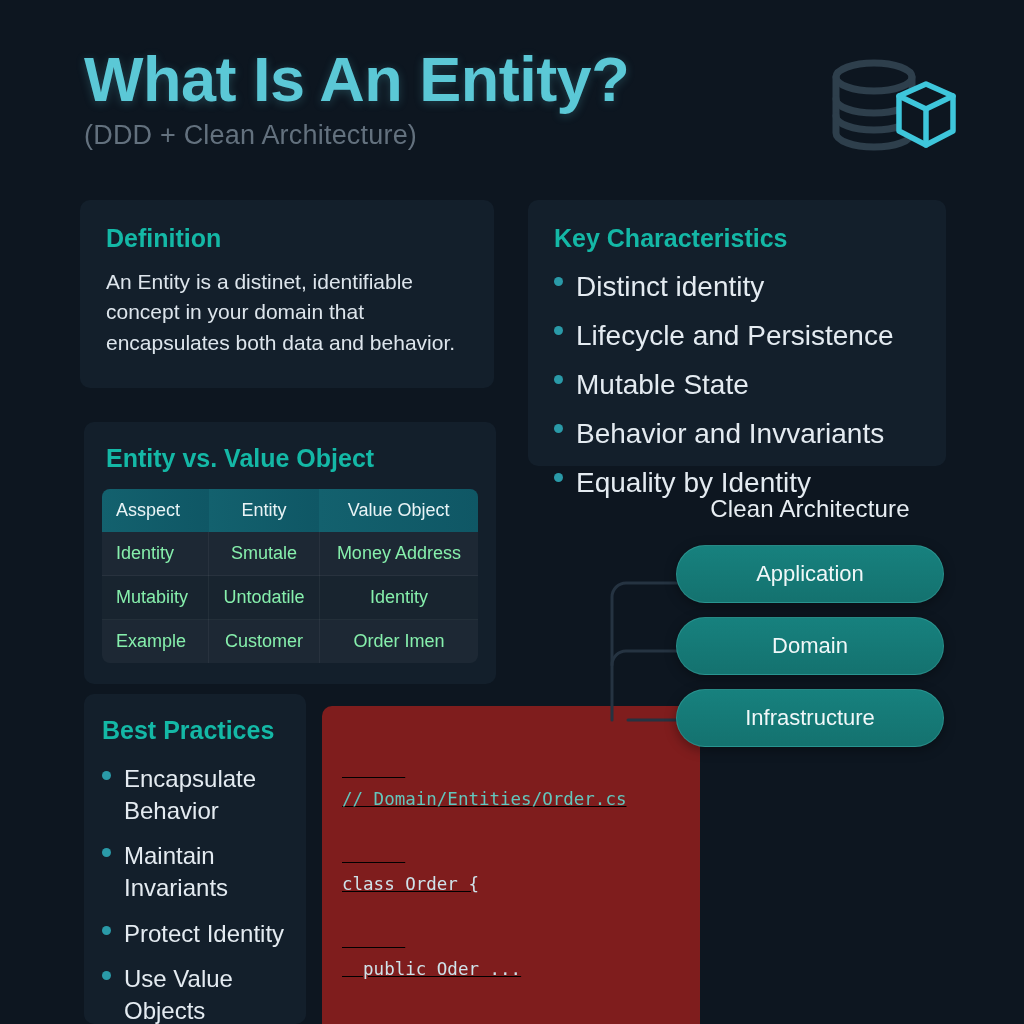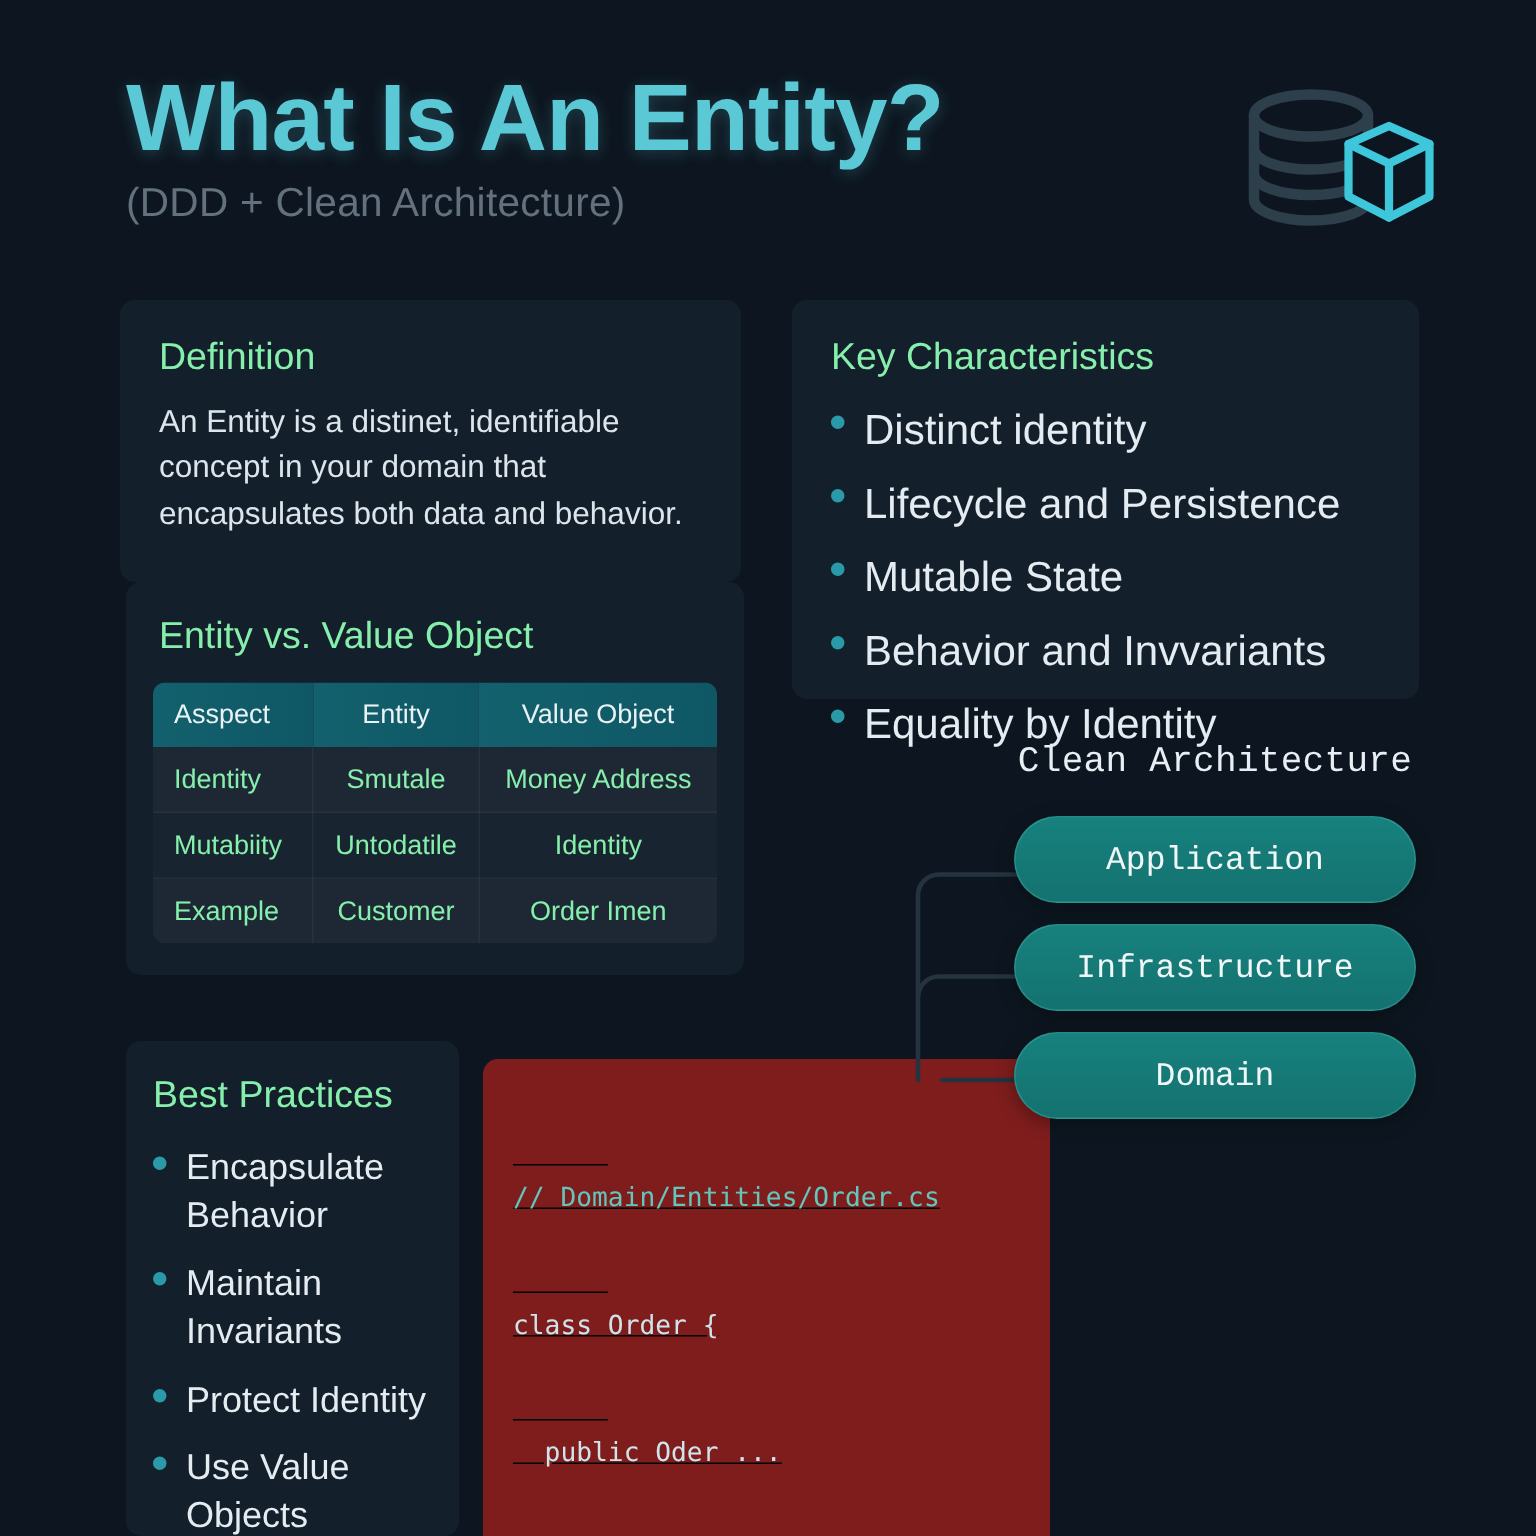--- a/index.html
+++ b/index.html
@@ -24,21 +24,21 @@
     font-weight:500; letter-spacing:0.2px;
   }
   .hero-icon { position:absolute; left:822px; top:55px; width:140px; height:110px; }
 
   
   .card {
     position:absolute; border-radius:10px;
     background:#131f2b;
   }
   .card-title {
-    color:#86efac; font-size:25px; font-weight:400;
+    color:#14b8a6; font-size:25px; font-weight:700;
   }
   .body-text {
     color:#dde5ec; font-size:21px; line-height:1.45;
   }
 
   
   #definition { left:80px; top:200px; width:414px; height:188px; padding:24px 26px; }
   #definition .card-title { margin-bottom:14px; }
 
   
@@ -49,21 +49,21 @@
     display:flex; align-items:flex-start; gap:13px;
     color:#e4ebf1; font-size:28px; line-height:1.32;
     margin-bottom:12px;
   }
   .dot {
     flex:0 0 auto; width:9px; height:9px; border-radius:50%;
     background:#2a9aa8; margin-top:8px;
   }
 
   
-  #evo { left:84px; top:388px; width:412px; height:262px; padding:22px 18px 0 18px; }
+  #evo { left:84px; top:422px; width:412px; height:262px; padding:22px 18px 0 18px; }
   #evo .card-title { margin-left:4px; margin-bottom:16px; font-size:25px; }
   .tbl { width:376px; border-collapse:collapse; border-radius:8px; overflow:hidden; }
   .tbl th {
     background:linear-gradient(90deg,#13616e 0%,#0f5765 100%);
     color:#e9f3f5; font-size:18px; font-weight:500;
     padding:11px 10px; text-align:center; white-space:nowrap;
   }
   .tbl th:first-child { text-align:left; padding-left:14px; }
   .tbl td {
     color:#86efac; font-size:18px; padding:11px 8px;
@@ -89,21 +89,21 @@
     padding:22px 20px; background:#7f1d1d; overflow:hidden;text-decoration:underline;
   }
   .code {
     font-family:"DejaVu Sans Mono", monospace;
     font-size:17.5px; line-height:1.62; color:#cfe3ea;
     white-space:pre;
   }
   .code .cmt { color:#63c6bd; }
 
   
-  #cleanarch { position:absolute; left:660px; top:495px; width:300px;font-family:Liberation Mono, monospace; }
+  #cleanarch { position:absolute; left:660px; top:495px; width:300px; }
   .ca-title {
     color:#e8eef3; font-size:24px; font-weight:500;
     text-align:center; margin-bottom:22px; letter-spacing:.2px;
   }
   .pill {
     width:268px; height:58px; margin:0 auto 14px auto;
     border-radius:29px;
     background:linear-gradient(180deg,#17817e 0%,#14726f 100%);
     border:1px solid rgba(110,220,210,.22);
     display:flex; align-items:center; justify-content:center;
@@ -238,17 +238,17 @@
     <g fill="none" stroke="#253341" stroke-width="3" stroke-linecap="round">
       <path d="M14 165 V42 a14 14 0 0 1 14 -14 H110"></path>
       <path d="M14 110 a14 14 0 0 1 14 -14 H110"></path>
       <path d="M30 165 H110"></path>
     </g>
   </svg>
 
   <div id="cleanarch">
     <div class="ca-title">Clean Architecture</div>
     <div class="pill">Application</div>
+    <div class="pill">Domain</div>
     <div class="pill">Infrastructure</div>
-    <div class="pill">Domain</div>
   </div>
 
 </div>
 
 </body></html>

